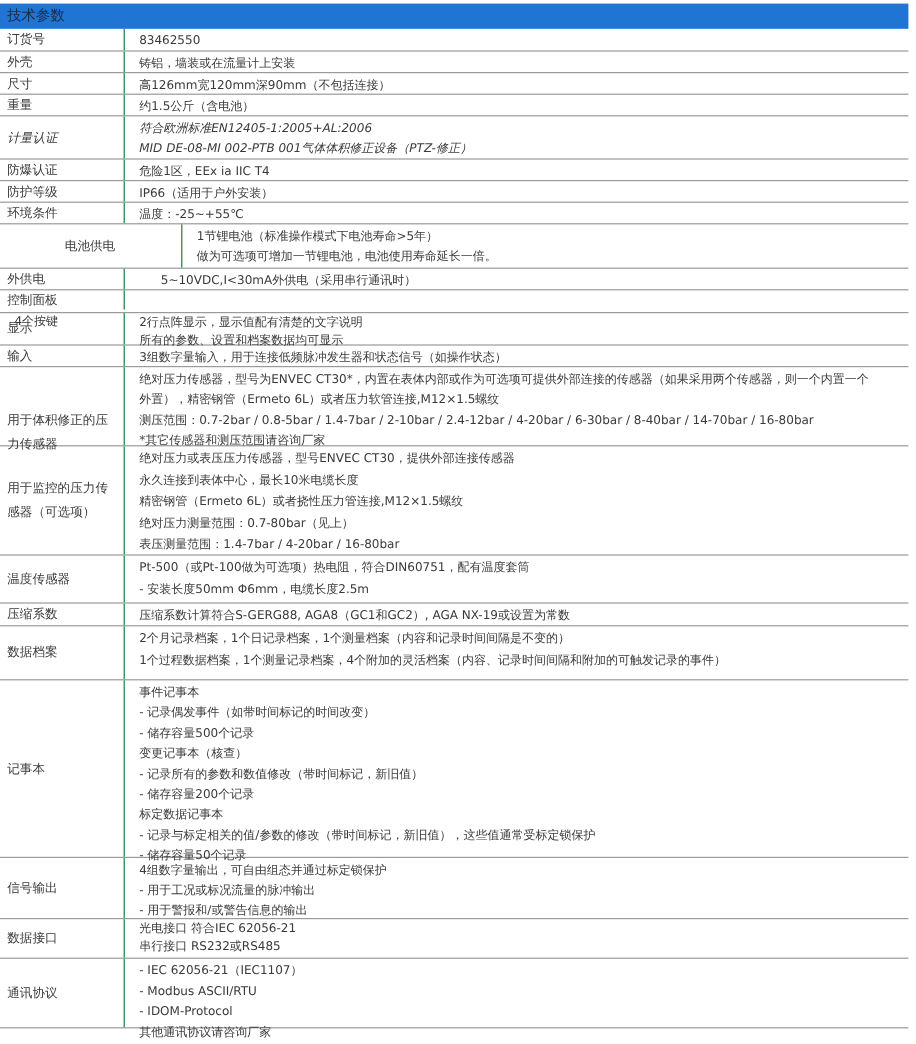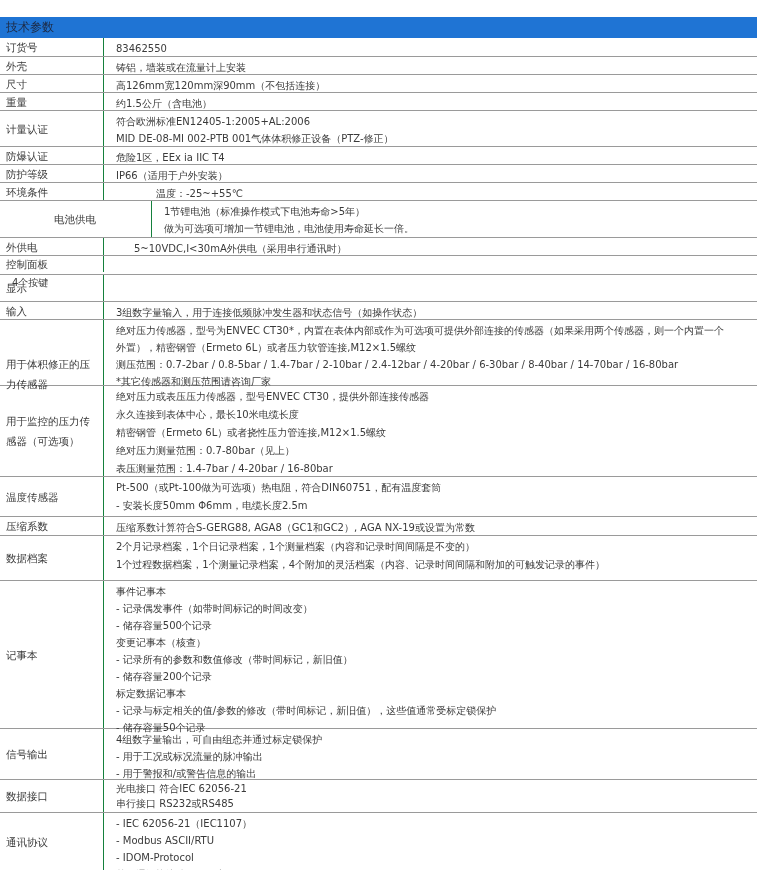--- a/index.html
+++ b/index.html
@@ -1,18 +1,18 @@
 <!DOCTYPE html>
 <html><head>
 <meta charset="utf-8">
 <style>
   html, body { margin: 0; padding: 0; background: #ffffff; }
   body { width: 763px; height: 870px; overflow: hidden; position: relative;
          font-family: "DejaVu Sans", "Liberation Sans", sans-serif; color: #3a3a3a; }
-  .sheet { position: absolute; left: 0; top: 17px; width: 757px; }
+  .sheet { position: absolute; left: 0; top: 3px; width: 757px; }
   .hdr { height: 21px; background: #1f74d4; color: #1d2a44; font-size: 12px;
          line-height: 21px; padding-left: 6px; box-sizing: border-box; }
   .row { display: flex; border-bottom: 1px solid #9a9a9a; box-sizing: border-box; }
   .label { width: 104px; flex: none; border-right: 1px solid #15803d; box-sizing: border-box;
            display: flex; align-items: center; padding-left: 6px; font-size: 10.5px;
            line-height: 16px; color: #3a3a3a; }
   .val { flex: 1; padding: 2px 0 2px 12px; font-size: 10px; color: #3a3a3a;
          display: flex; flex-direction: column; }
   .val .ln { line-height: 17px; white-space: nowrap; }
   .val.tight .ln { line-height: 14.6px; }
@@ -41,40 +41,40 @@
         <div class="val">
           <div class="ln">高126mm宽120mm深90mm（不包括连接）</div>
         </div>
       </div>
       <div class="row" style="height: 18px;">
         <div class="label">重量</div>
         <div class="val">
           <div class="ln">约1.5公斤（含电池）</div>
         </div>
       </div>
-      <div class="row" style="height: 36px;">
+      <div class="row" style="height: 36px; font-style: italic;">
         <div class="label">计量认证</div>
         <div class="val">
           <div class="ln">符合欧洲标准EN12405-1:2005+AL:2006</div>
           <div class="ln">MID DE-08-MI 002-PTB 001气体体积修正设备（PTZ-修正）</div>
         </div>
       </div>
       <div class="row" style="height: 18px;">
         <div class="label">防爆认证</div>
         <div class="val">
           <div class="ln">危险1区，EEx ia IIC T4</div>
         </div>
       </div>
       <div class="row" style="height: 18px;">
         <div class="label">防护等级</div>
         <div class="val">
           <div class="ln">IP66（适用于户外安装）</div>
         </div>
       </div>
-      <div class="row" style="height: 18px; gap: 40px;">
+      <div class="row" style="height: 18px;">
         <div class="label">环境条件</div>
         <div class="val">
           <div class="ln">温度：-25~+55℃</div>
         </div>
       </div>
       <div class="row" style="height: 37px; padding-left: 48px;">
         <div class="label">电池供电</div>
         <div class="val">
           <div class="ln">1节锂电池（标准操作模式下电池寿命&gt;5年）</div>
           <div class="ln">做为可选项可增加一节锂电池，电池使用寿命延长一倍。</div>
@@ -87,20 +87,24 @@
         </div>
       </div>
       <div class="row" style="height: 19px; flex-direction: column;">
         <div class="label">控制面板</div>
         <div class="val">
           <div class="ln">4个按键</div>
         </div>
       </div>
       <div class="row" style="height: 27px;">
         <div class="label">显示</div>
+        <div class="val tight">
+          <div class="ln">2行点阵显示，显示值配有清楚的文字说明</div>
+          <div class="ln">所有的参数、设置和档案数据均可显示</div>
+        </div>
       </div>
       <div class="row" style="height: 18px;">
         <div class="label">输入</div>
         <div class="val">
           <div class="ln">3组数字量输入，用于连接低频脉冲发生器和状态信号（如操作状态）</div>
         </div>
       </div>
       <div class="row" style="height: 66px;">
         <div class="label">
           <div>

